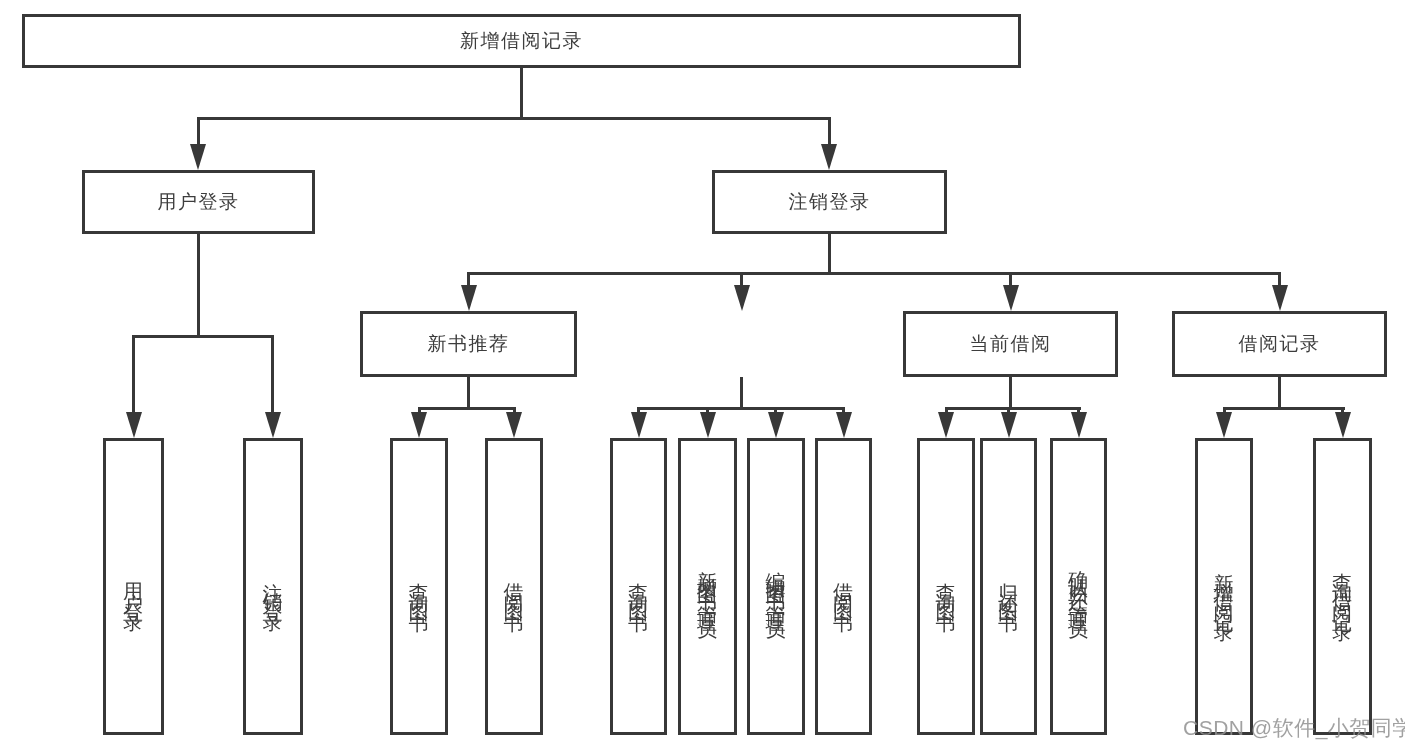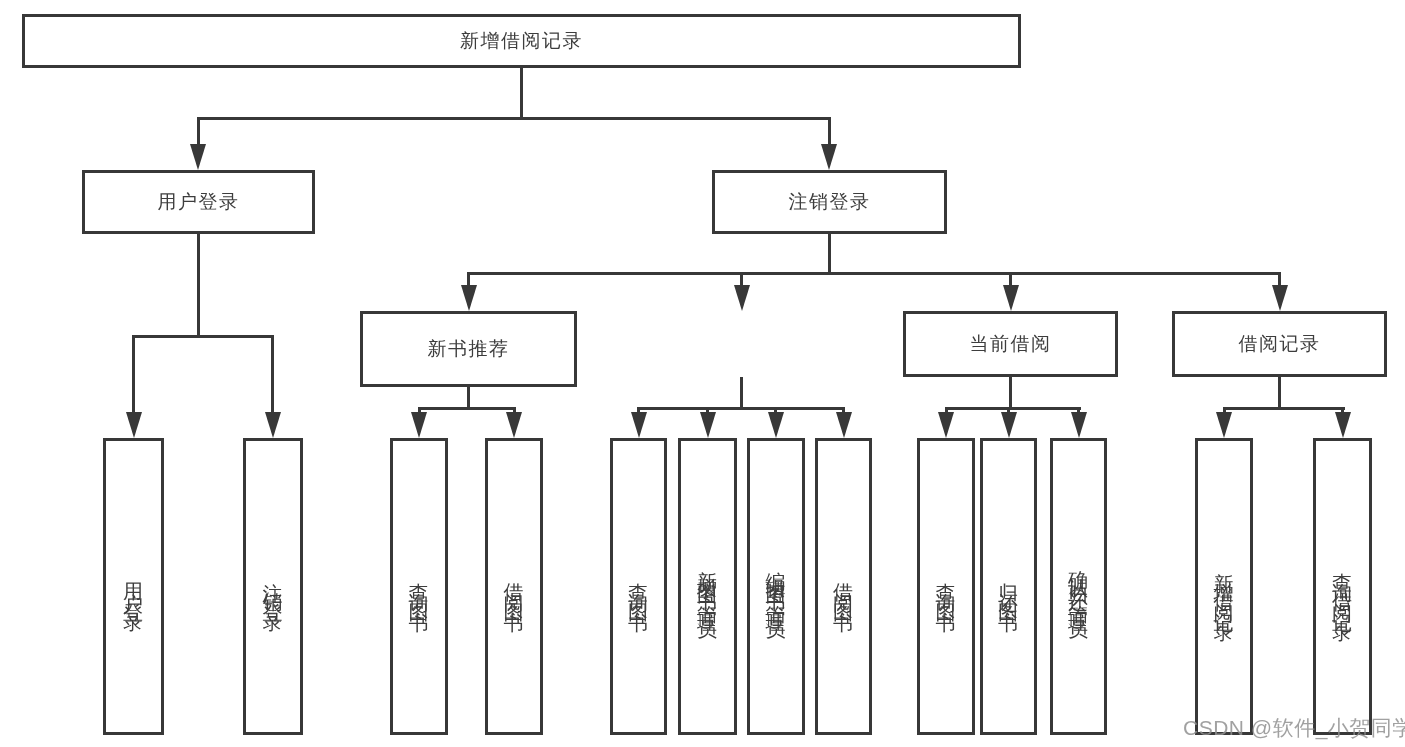--- a/index.html
+++ b/index.html
@@ -63,21 +63,21 @@
   <div class="hline" style="left:467px;top:272px;width:814px;"></div>
   <div class="vline" style="left:467px;top:272px;height:20px;"></div>
   <div class="arrow" style="left:461px;top:285px;"></div>
   <div class="vline" style="left:740px;top:272px;height:20px;"></div>
   <div class="arrow" style="left:734px;top:285px;"></div>
   <div class="vline" style="left:1009px;top:272px;height:20px;"></div>
   <div class="arrow" style="left:1003px;top:285px;"></div>
   <div class="vline" style="left:1278px;top:272px;height:20px;"></div>
   <div class="arrow" style="left:1272px;top:285px;"></div>
 
-  <div class="box" style="left:360px;top:311px;width:217px;height:76px;">
+  <div class="box" style="left:360px;top:311px;width:217px;height:66px;">
     <span class="hlabel">新书推荐</span>
   </div>
   <div class="box" style="left:1172px;top:311px;width:215px;height:66px;">
     <span class="hlabel">借阅记录</span>
   </div>
   <div class="box" style="left:903px;top:311px;width:215px;height:66px;">
     <span class="hlabel">当前借阅</span>
   </div>
 
   <div class="vline" style="left:467px;top:377px;height:33px;"></div>

